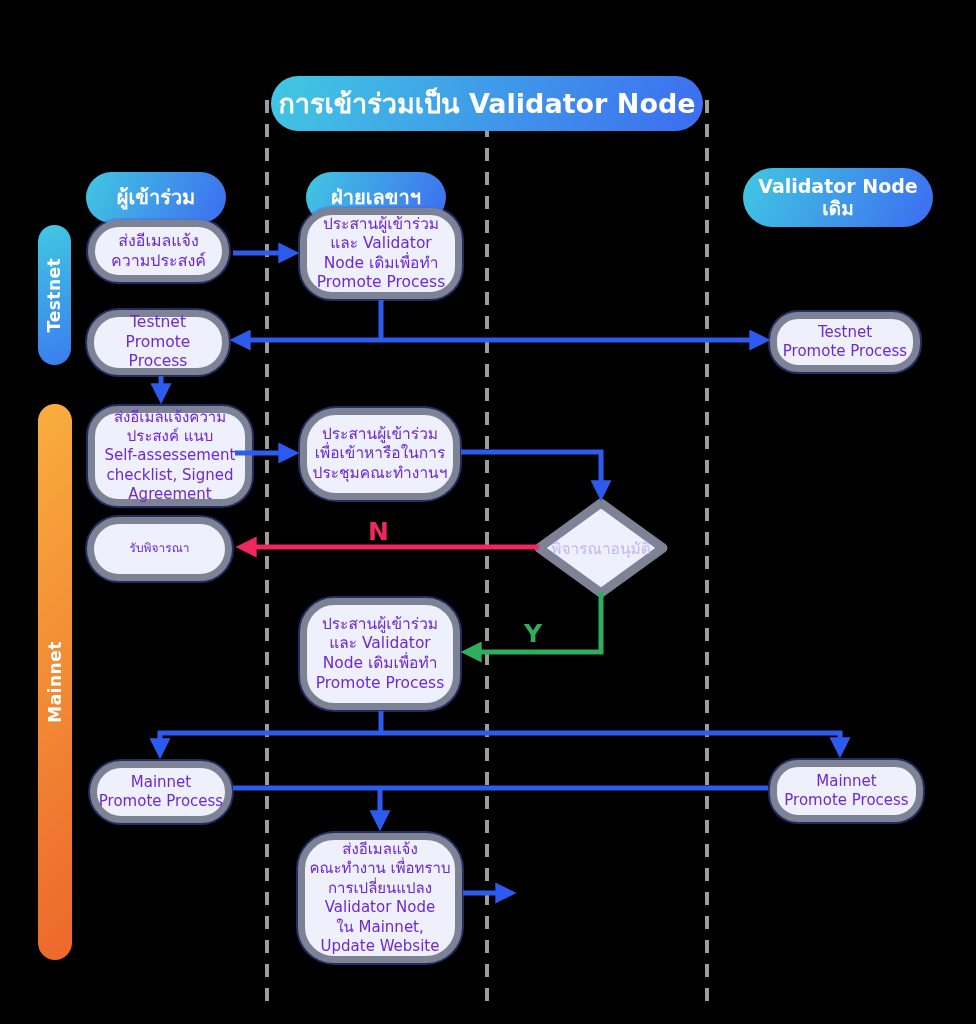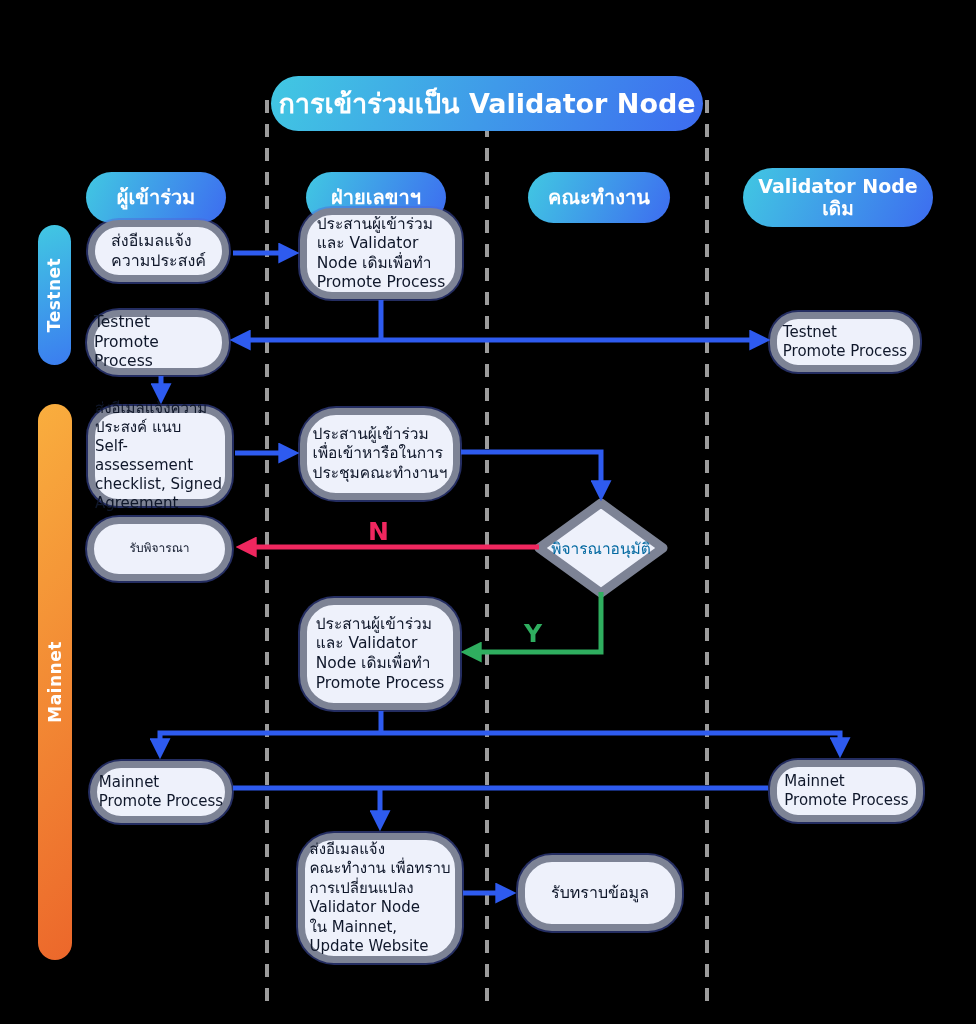--- a/index.html
+++ b/index.html
@@ -22,39 +22,39 @@
   #lane-validator{left:743px;top:120px;width:190px;height:59px;font-size:19px;}
   
   .phase-bar{display:flex;align-items:center;justify-content:center;}
   #bar-testnet{left:38px;top:225px;width:33px;height:140px;border-radius:17px;
     background:linear-gradient(160deg,var(--testnet-bar-start,#41c8e2),var(--testnet-bar-end,#3b7cf0));}
   #bar-mainnet{left:38px;top:404px;width:34px;height:556px;border-radius:17px;
     background:linear-gradient(135deg,var(--mainnet-bar-start,#f9ae3e),var(--mainnet-bar-end,#ec672b));}
   .vlabel{transform:rotate(-90deg);white-space:nowrap;color:#fff;font-weight:bold;font-size:17px;letter-spacing:.5px;}
   
   .node{
-    display:flex;align-items:center;justify-content:center;
+    display:flex;align-items:center;justify-content:center;text-align:center;
     background:var(--node-fill,#eef1fb);border:7px solid var(--node-border,#7d8395);
-    border-radius:32px;color:#0f172a;white-space:pre-line;line-height:1.26;
+    border-radius:32px;color:#6d28d9;white-space:pre-line;line-height:1.26;
     box-shadow:0 0 0 2px rgba(80,100,215,.45);
   }
   #n-send-intent-testnet{left:88px;top:220px;width:141px;height:62px;font-size:16px;}
   #n-coord-testnet{left:300px;top:208px;width:162px;height:91px;font-size:15.5px;line-height:1.25;}
   #n-testnet-promote-l{left:87px;top:310px;width:142px;height:65px;font-size:15.5px;}
   #n-testnet-promote-r{left:770px;top:312px;width:150px;height:60px;font-size:15px;border-radius:28px;}
-  #n-send-intent-mainnet{left:88px;top:406px;width:144px;height:100px;font-size:15px;line-height:1.27;border-radius:30px;}
+  #n-send-intent-mainnet{left:88px;top:406px;width:164px;height:100px;font-size:15px;line-height:1.27;border-radius:30px;}
   #n-coord-meeting{left:300px;top:408px;width:160px;height:92px;font-size:15.5px;border-radius:36px;}
   #n-receive-review{left:87px;top:517px;width:145px;height:64px;font-size:12px;}
   #n-coord-mainnet{left:300px;top:598px;width:160px;height:112px;font-size:15.5px;border-radius:34px;}
   #n-mainnet-promote-l{left:90px;top:761px;width:142px;height:62px;font-size:15px;}
   #n-mainnet-promote-r{left:770px;top:760px;width:153px;height:62px;font-size:15px;border-radius:28px;}
   #n-notify-change{left:298px;top:833px;width:164px;height:130px;font-size:15px;line-height:1.3;border-radius:36px;}
   #n-acknowledge{left:518px;top:855px;width:164px;height:76px;font-size:16px;border-radius:34px;}
   #n-decision-label{left:541px;top:528px;width:120px;height:40px;display:flex;align-items:center;justify-content:center;
-    text-align:right;font-size:15.5px;color:#0369a1;font-family:Liberation Serif, serif;}
+    text-align:right;font-size:15.5px;color:#c4b5fd;font-family:Liberation Serif, serif;}
   
   .edge-label{font-weight:bold;font-size:25px;}
   #label-no{left:368px;top:517px;color:var(--arrow-no-pink,#f0275f);}
   #label-yes{left:524px;top:619px;color:var(--arrow-yes-green,#2fae5f);}
   
   svg.layer{position:absolute;left:0;top:0;pointer-events:none;}
   .lane-divider{stroke:var(--lane-divider,#9c9c9c);stroke-width:4;stroke-dasharray:13 11;fill:none;}
   .edge-blue{stroke:var(--arrow-blue,#2e5bef);stroke-width:5;fill:none;}
   .edge-pink{stroke:var(--arrow-no-pink,#f0275f);stroke-width:5;fill:none;}
   .edge-green{stroke:var(--arrow-yes-green,#2fae5f);stroke-width:5;fill:none;}
@@ -72,21 +72,20 @@
     <path class="lane-divider" d="M267 100 V 1006"></path>
     <path class="lane-divider" d="M487 100 V 1006"></path>
     <path class="lane-divider" d="M707 100 V 1006"></path>
     <polygon class="diamond-shape" points="601,503 663,548 601,593 539,548"></polygon>
   </svg>
 
   <div class="abs pill" id="title-pill">การเข้าร่วมเป็น Validator Node</div>
 
   <div class="abs pill lane-pill" id="lane-participant">ผู้เข้าร่วม</div>
   <div class="abs pill lane-pill" id="lane-secretary">ฝ่ายเลขาฯ</div>
-  <div class="abs pill lane-pill" id="lane-committee">คณะทำงาน</div>
   <div class="abs pill" id="lane-validator">Validator Node
 เดิม</div>
 
   <div class="abs phase-bar" id="bar-testnet">
     <span class="vlabel">Testnet</span>
   </div>
   <div class="abs phase-bar" id="bar-mainnet">
     <span class="vlabel">Mainnet</span>
   </div>
 
@@ -116,21 +115,20 @@
   <div class="abs node" id="n-mainnet-promote-l">Mainnet
 Promote Process</div>
   <div class="abs node" id="n-mainnet-promote-r">Mainnet
 Promote Process</div>
   <div class="abs node" id="n-notify-change">ส่งอีเมลแจ้ง
 คณะทำงาน เพื่อทราบ
 การเปลี่ยนแปลง
 Validator Node
 ใน Mainnet,
 Update Website</div>
-  <div class="abs node" id="n-acknowledge">รับทราบข้อมูล</div>
 
   <div class="abs" id="n-decision-label">พิจารณาอนุมัติ</div>
 
   <div class="abs edge-label" id="label-no">N</div>
   <div class="abs edge-label" id="label-yes">Y</div>
 
   <svg class="layer" width="976" height="1024">
     <defs>
       <marker id="mb" viewBox="0 0 10 10" refX="7" refY="5" markerWidth="4.2" markerHeight="4.2" orient="auto" markerUnits="strokeWidth">
         <path class="mk-blue" d="M0 0 L10 5 L0 10 Z"></path>

